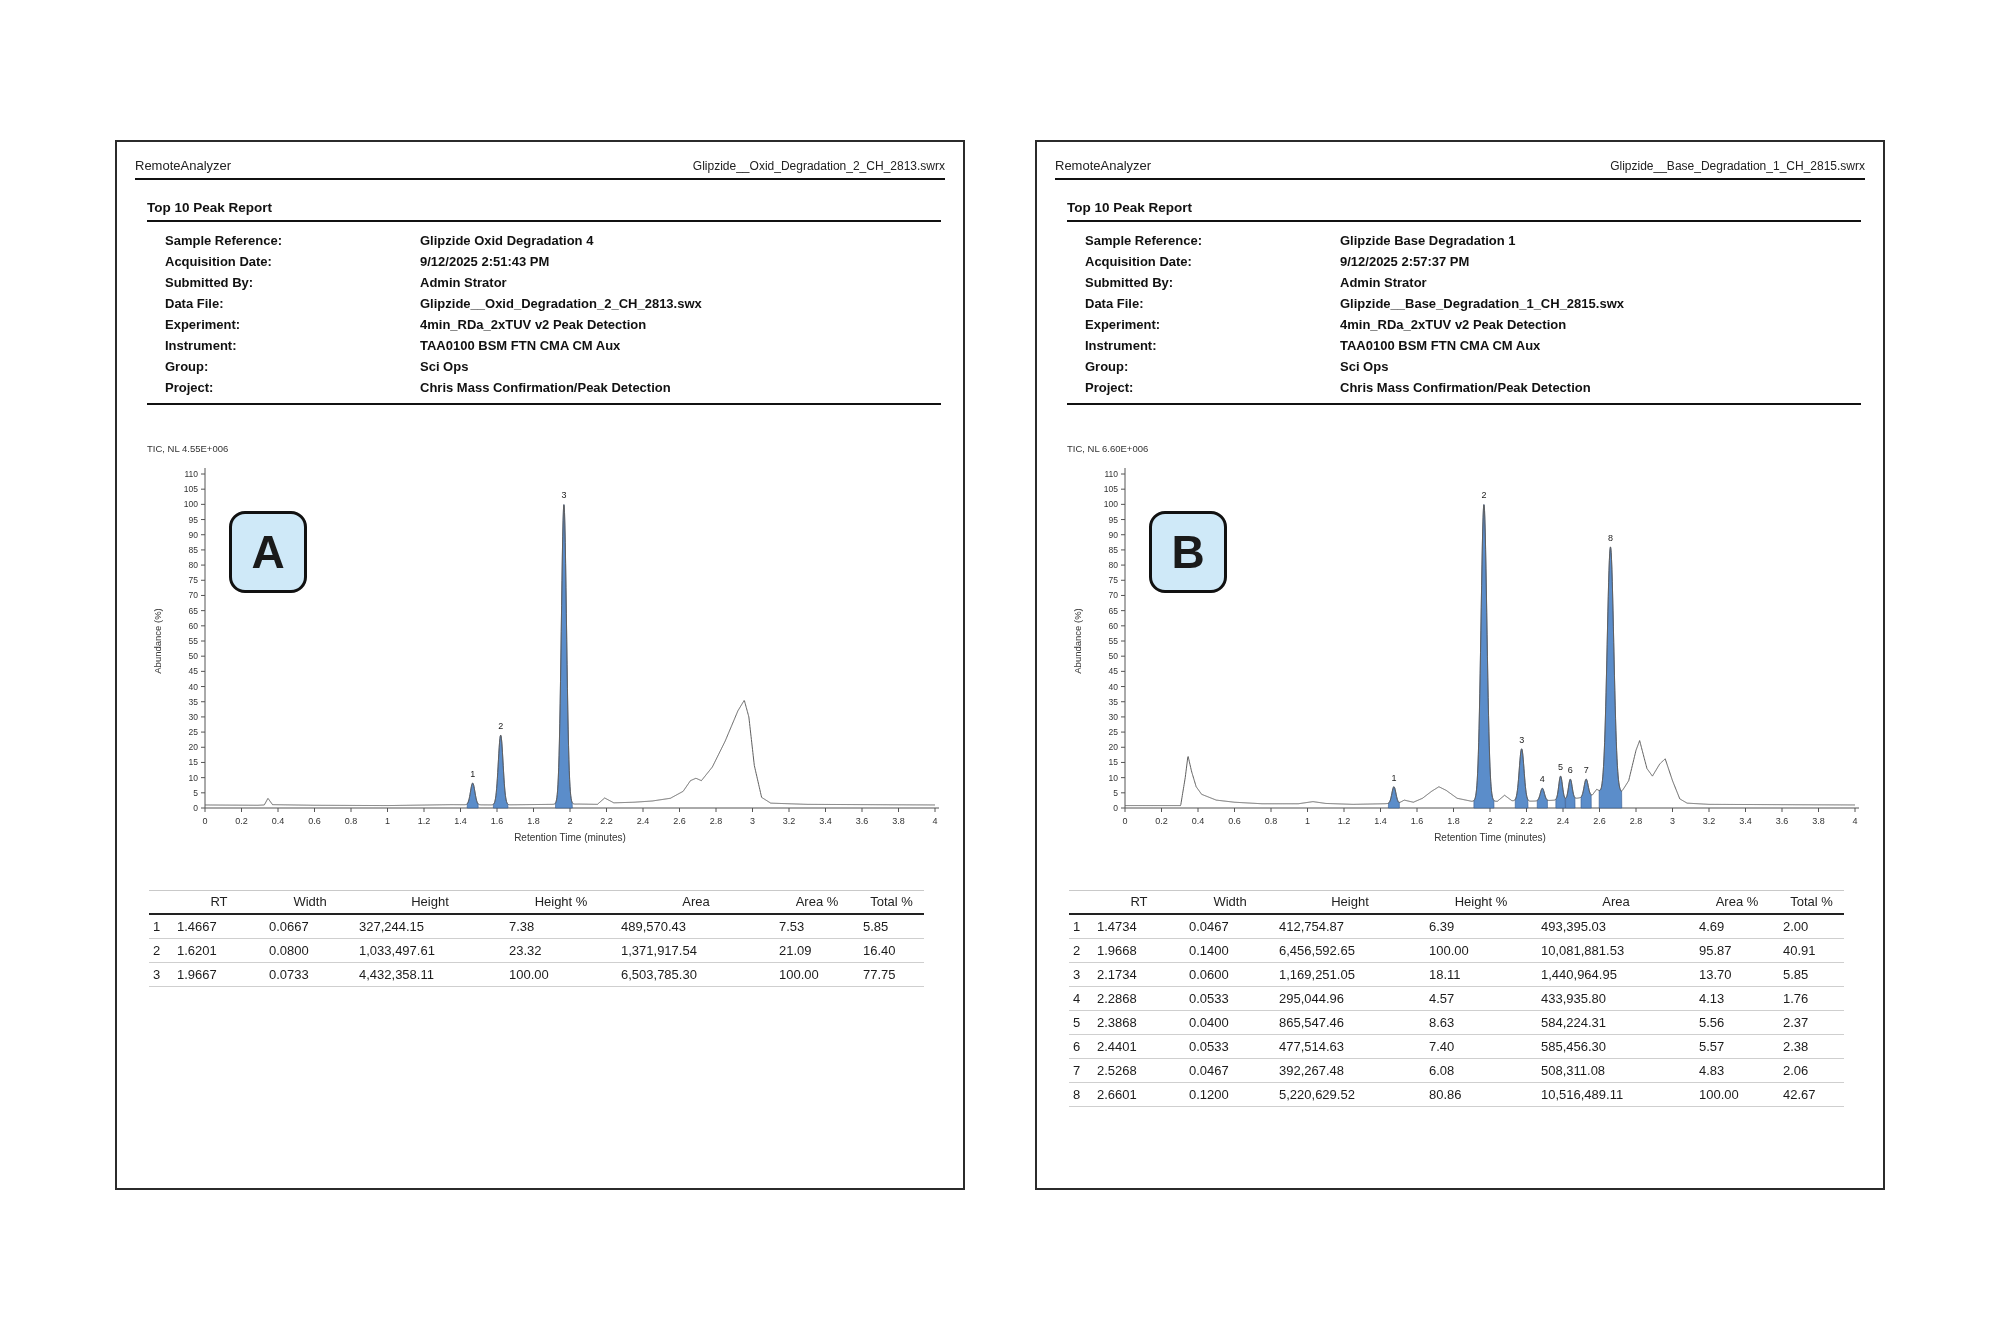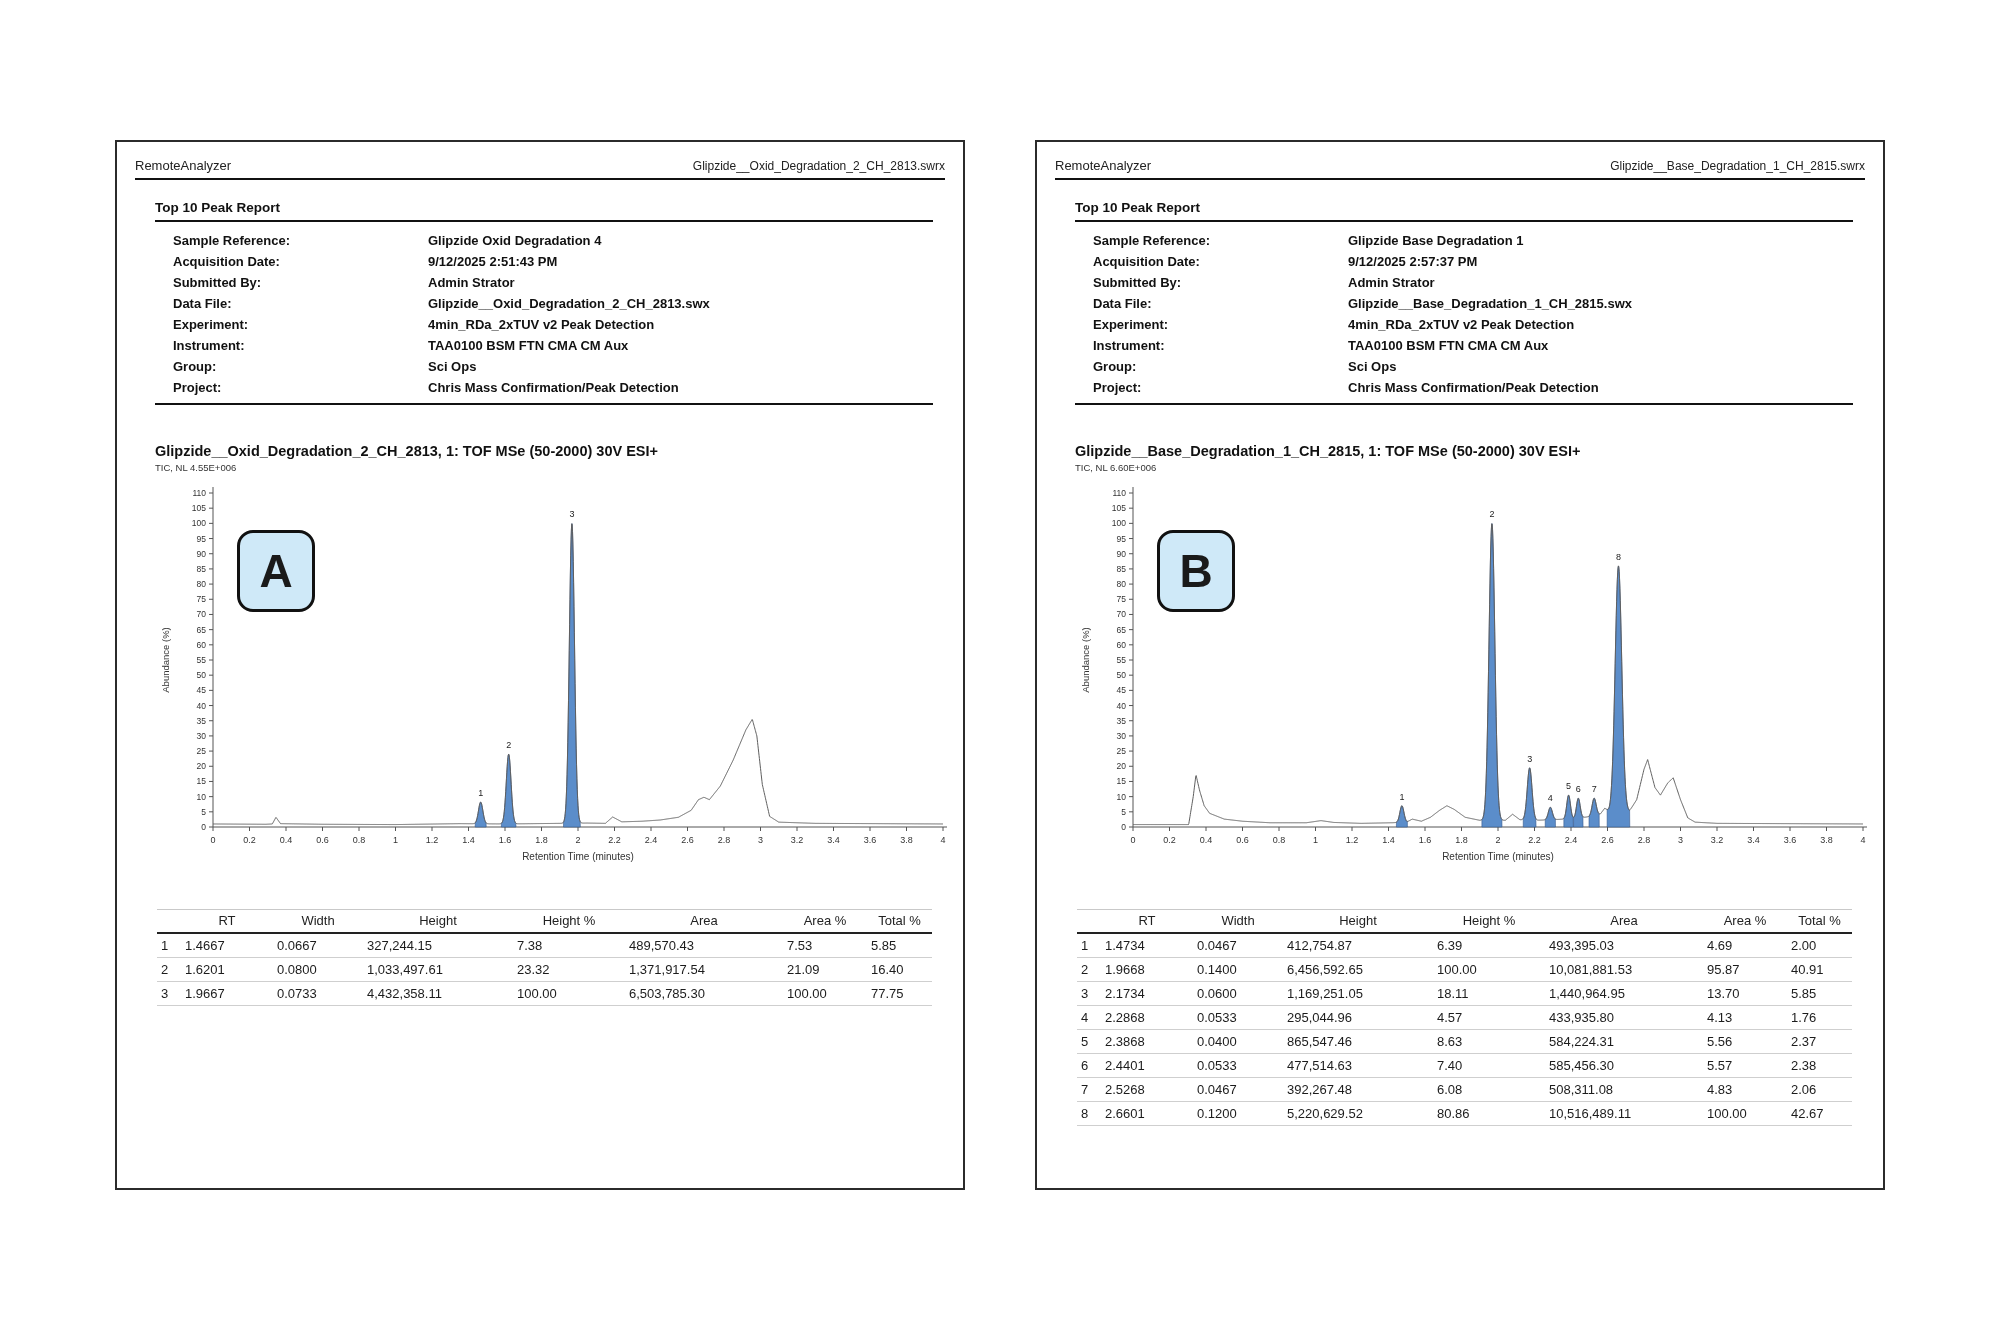--- a/index.html
+++ b/index.html
@@ -13,21 +13,21 @@
   }
   #pageA{left:115px;}
   #pageB{left:1035px;}
   .page-header{
     display:flex;justify-content:space-between;align-items:flex-end;
     padding:16px 18px 0 18px;
   }
   .app-name{font-size:13px;color:#222;text-align:right;}
   .file-name{font-size:12px;color:#222;}
   .header-rule{border-bottom:2px solid #111;margin:5px 18px 0 18px;}
-  .report-body{padding:0 28px;}
+  .report-body{padding:0 20px;}
   .report-title{margin:20px 0 0 10px;font-size:13.5px;font-weight:bold;}
   .title-rule{border-bottom:2px solid #111;margin:5px 2px 0 10px;}
   .meta-list{margin:8px 0 0 28px;}
   .meta-row{display:flex;line-height:21px;font-size:13px;font-weight:bold;}
   .meta-label{width:255px;flex:0 0 255px;}
   .meta-rule{border-bottom:2px solid #111;margin:5px 2px 0 10px;}
   .chart-block{margin:38px 0 0 10px;}
   .chart-title{font-size:14.5px;font-weight:bold;}
   .chart-subtitle{font-size:9.5px;color:#333;margin-top:3px;}
   .chart-wrap{position:relative;margin-top:2px;}
@@ -91,21 +91,20 @@
           <span class="meta-label">Group:</span>
           <span>Sci Ops</span>
         </div>
         <div class="meta-row">
           <span class="meta-label">Project:</span>
           <span>Chris Mass Confirmation/Peak Detection</span>
         </div>
       </div>
     <div class="meta-rule"></div>
     <div class="chart-block">
-      <div class="chart-title">Glipzide__Oxid_Degradation_2_CH_2813, 1: TOF MSe (50-2000) 30V ESI+</div>
       <div class="chart-subtitle">TIC, NL 4.55E+006</div>
       <div class="chart-wrap">
         <svg id="chartA" width="800" height="420">
             <line x1="58" y1="12" x2="58" y2="352" stroke="#555555" stroke-width="1"></line>
             <line x1="58" y1="352" x2="792" y2="352" stroke="#555555" stroke-width="1"></line>
             <line x1="54" y1="352" x2="58" y2="352" stroke="#555555" stroke-width="1"></line>
             <text x="51" y="355" text-anchor="end" font-size="8.5" fill="#333">0</text>
             <line x1="54" y1="336.8181818181818" x2="58" y2="336.8181818181818" stroke="#555555" stroke-width="1"></line>
             <text x="51" y="339.8181818181818" text-anchor="end" font-size="8.5" fill="#333">5</text>
             <line x1="54" y1="321.6363636363636" x2="58" y2="321.6363636363636" stroke="#555555" stroke-width="1"></line>
@@ -302,21 +301,20 @@
           <span class="meta-label">Group:</span>
           <span>Sci Ops</span>
         </div>
         <div class="meta-row">
           <span class="meta-label">Project:</span>
           <span>Chris Mass Confirmation/Peak Detection</span>
         </div>
       </div>
     <div class="meta-rule"></div>
     <div class="chart-block">
-      <div class="chart-title">Glipzide__Base_Degradation_1_CH_2815, 1: TOF MSe (50-2000) 30V ESI+</div>
       <div class="chart-subtitle">TIC, NL 6.60E+006</div>
       <div class="chart-wrap">
         <svg id="chartB" width="800" height="420">
             <line x1="58" y1="12" x2="58" y2="352" stroke="#555555" stroke-width="1"></line>
             <line x1="58" y1="352" x2="792" y2="352" stroke="#555555" stroke-width="1"></line>
             <line x1="54" y1="352" x2="58" y2="352" stroke="#555555" stroke-width="1"></line>
             <text x="51" y="355" text-anchor="end" font-size="8.5" fill="#333">0</text>
             <line x1="54" y1="336.8181818181818" x2="58" y2="336.8181818181818" stroke="#555555" stroke-width="1"></line>
             <text x="51" y="339.8181818181818" text-anchor="end" font-size="8.5" fill="#333">5</text>
             <line x1="54" y1="321.6363636363636" x2="58" y2="321.6363636363636" stroke="#555555" stroke-width="1"></line>

